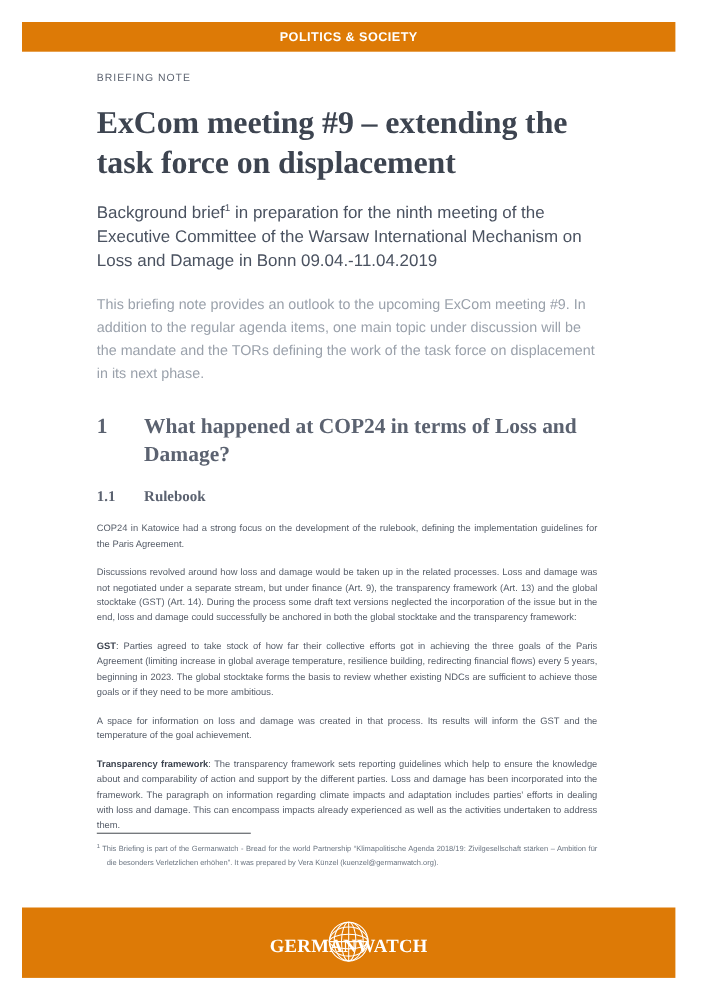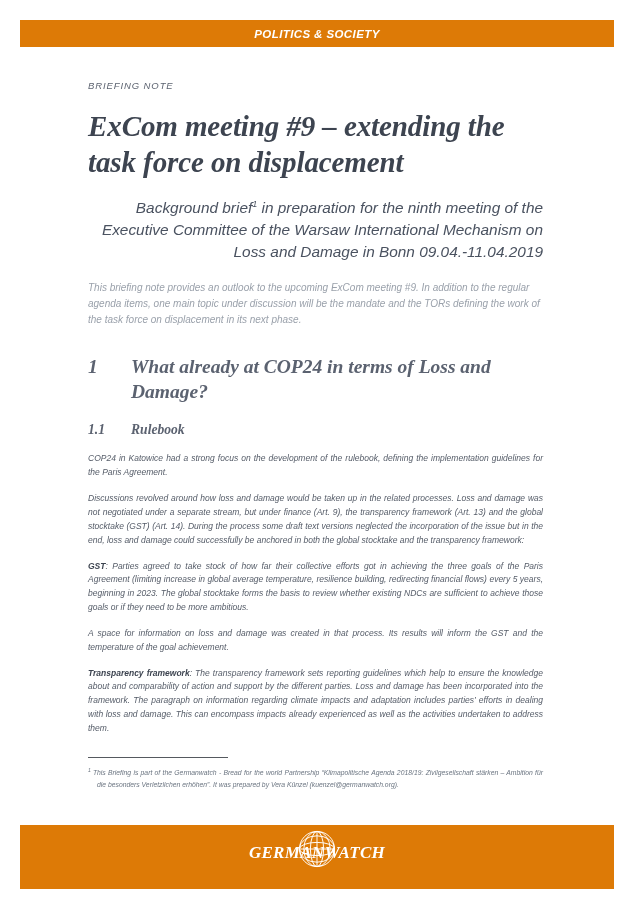--- a/index.html
+++ b/index.html
@@ -14,21 +14,20 @@
     font-family: "Liberation Sans", sans-serif;
     -webkit-font-smoothing: antialiased;
   }
 
   .page {
     position: relative;
     width: 610px;
     height: 909px;
     background: #ffffff;
     box-sizing: border-box;
-    font-style: italic;
   }
 
   
   .topbar {
     position: absolute;
     left: 20px;
     top: 20px;
     width: 594px;
     height: 27px;
     background: #dd7a06;
@@ -42,21 +41,21 @@
     font-weight: bold;
     letter-spacing: 0.4px;
     font-family: "Liberation Sans", sans-serif;
     white-space: nowrap;
   }
 
   
   .content {
     position: absolute;
     left: 88px;
-    top: 80px;
+    top: 66px;
     width: 455px;
   }
 
   .kicker {
     color: #5c6370;
     font-size: 9.5px;
     font-weight: normal;
     letter-spacing: 0.9px;
     margin: 0 0 18px 0;
     font-family: "Liberation Sans", sans-serif;
@@ -72,31 +71,30 @@
     letter-spacing: -0.1px;
   }
 
   .doc-subtitle {
     font-family: "Liberation Sans", sans-serif;
     font-size: 15.4px;
     line-height: 1.42;
     color: #4a5260;
     font-weight: normal;
     margin: 0 0 17px 0;
-    text-align: right;
   }
   .doc-subtitle .fnref {
     font-size: 9px;
     vertical-align: super;
     line-height: 0;
   }
 
   .abstract {
     font-family: "Liberation Sans", sans-serif;
-    font-size: 10px;
+    font-size: 13px;
     line-height: 1.62;
     color: #9aa1ab;
     margin: 0 0 26px 0;
   }
 
   
   h1.sec {
     font-family: "Liberation Serif", "DejaVu Serif", serif;
     font-weight: bold;
     font-size: 19.5px;
@@ -178,21 +176,21 @@
 
   
   .footer {
     position: absolute;
     left: 20px;
     top: 825px;
     width: 594px;
     height: 64px;
     background: #dd7a06;
     display: flex;
-    align-items: flex-start;
+    align-items: center;
     justify-content: center;
   }
   .logo {
     position: relative;
     width: 190px;
     height: 50px;
     display: flex;
     align-items: center;
     justify-content: center;
   }
@@ -232,21 +230,21 @@
     <h1 class="doc-title">ExCom meeting #9 – extending the task force on displacement</h1>
 
     <div class="doc-subtitle">
       <span>Background brief</span><span class="fnref">1</span><span> in preparation for the ninth meeting of the Executive Committee of the Warsaw International Mechanism on Loss and Damage in Bonn 09.04.-11.04.2019</span>
     </div>
 
     <p class="abstract">This briefing note provides an outlook to the upcoming ExCom meeting #9. In addition to the regular agenda items, one main topic under discussion will be the mandate and the TORs defining the work of the task force on displacement in its next phase.</p>
 
     <h1 class="sec">
       <span class="num">1</span>
-      <span class="txt">What already at COP24 in terms of Loss and Damage?</span>
+      <span class="txt">What happened at COP24 in terms of Loss and Damage?</span>
     </h1>
 
     <h2 class="sec">
       <span class="num">1.1</span>
       <span class="txt">Rulebook</span>
     </h2>
 
     <p class="body">
       <span>COP24 in Katowice had a strong focus on the development of the rulebook, defining the implementation guidelines for the Paris Agreement.</span>
     </p>

